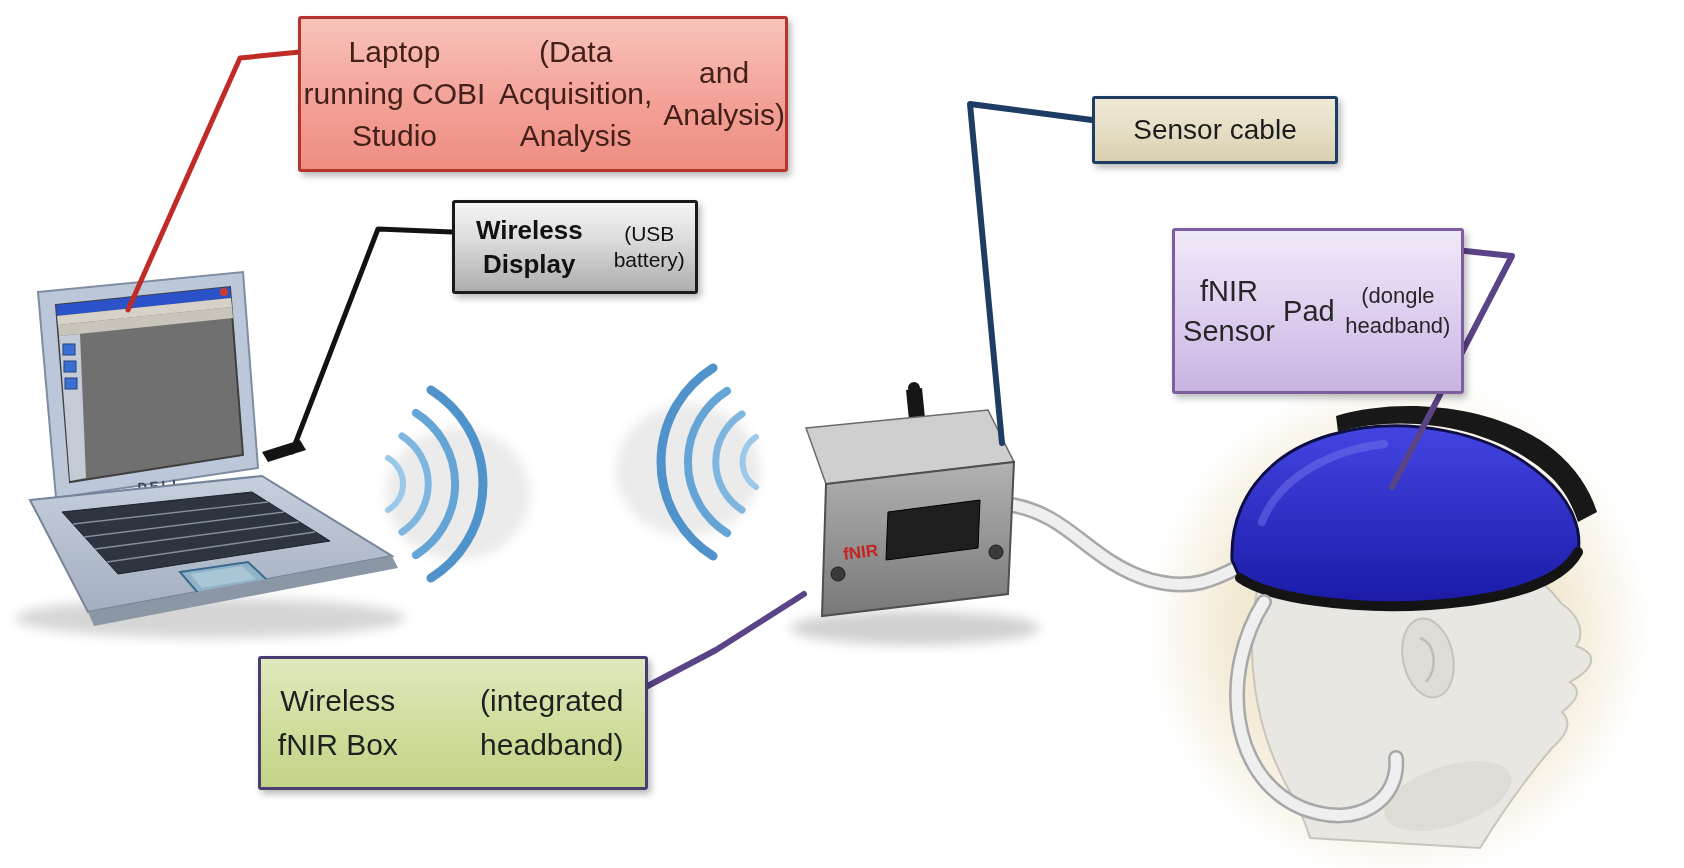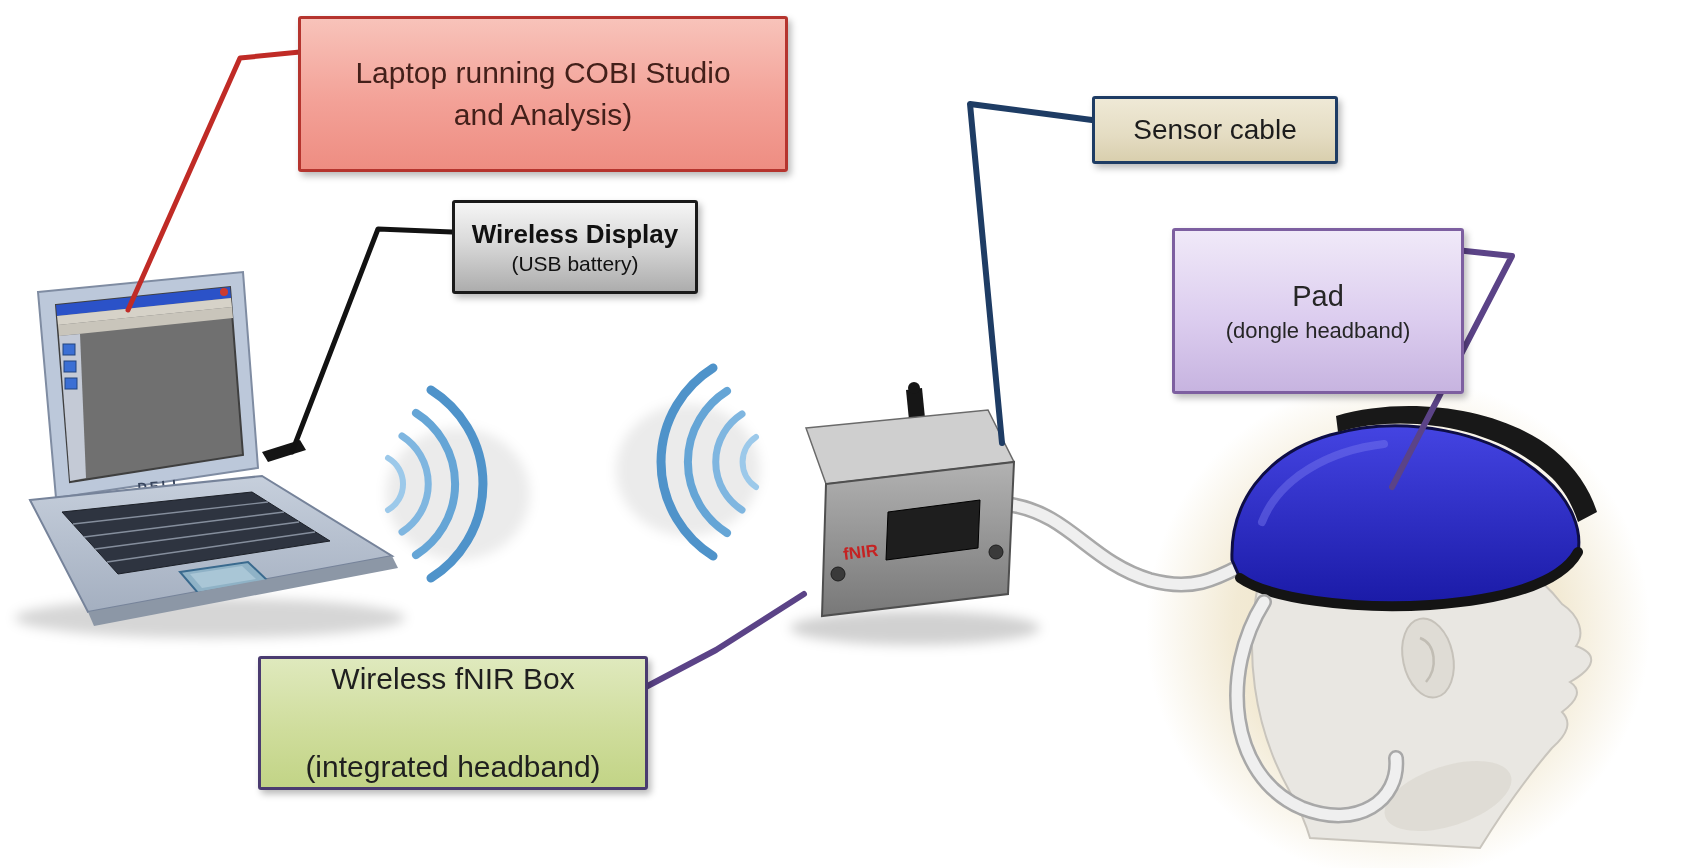--- a/index.html
+++ b/index.html
@@ -2,21 +2,21 @@
 <html><head>
 <meta charset="utf-8">
 <style>
   html,body{margin:0;padding:0;background:#ffffff;}
   .canvas{
     position:relative;width:1684px;height:868px;background:#ffffff;
     overflow:hidden;font-family:"Liberation Sans", sans-serif;
   }
   svg.layer{position:absolute;left:0;top:0;}
   .label-box{
-    position:absolute;display:flex;flex-direction:column;align-items:center;
+    position:absolute;display:flex;flex-direction:row;align-items:center;
     justify-content:center;text-align:center;border-radius:3px;
     box-shadow:3px 4px 7px rgba(0,0,0,.28);
   }
   .label-laptop{
     left:298px;top:16px;width:484px;height:150px;
     background:linear-gradient(180deg,#f8c3ba 0%,#f3a197 55%,#ee8d82 100%);
     border:3px solid #b5342e;color:#43201a;font-size:30px;line-height:42px;font-weight:500;
   }
   .label-receiver{
     left:452px;top:200px;width:240px;height:88px;
@@ -190,33 +190,35 @@
 
     <polyline points="300,52 240,58 128,310" fill="none" stroke="#c02b26" stroke-width="5" stroke-linecap="round" stroke-linejoin="round"></polyline>
     <polyline points="452,232 378,229 292,452" fill="none" stroke="#121212" stroke-width="5" stroke-linecap="round" stroke-linejoin="round"></polyline>
     <polyline points="1092,120 970,104 1002,443" fill="none" stroke="#1e3c64" stroke-width="6" stroke-linecap="round" stroke-linejoin="round"></polyline>
     <polyline points="1456,250 1512,256 1392,487" fill="none" stroke="#5b4387" stroke-width="6" stroke-linecap="round" stroke-linejoin="round"></polyline>
     <polyline points="640,690 716,650 804,594" fill="none" stroke="#5b4387" stroke-width="6" stroke-linecap="round" stroke-linejoin="round"></polyline>
   </svg>
 
   <div class="label-box label-laptop">
     <span>Laptop running COBI Studio</span>
+    <span>(Data Acquisition, Analysis</span>
     <span>and Analysis)</span>
   </div>
 
   <div class="label-box label-receiver">
     <span class="t1">Wireless Display</span>
     <span class="t2">(USB battery)</span>
   </div>
 
   <div class="label-box label-cable">
     <span>Sensor cable</span>
   </div>
 
   <div class="label-box label-pad">
+    <span class="t1">fNIR Sensor</span>
     <span class="t1">Pad</span>
     <span class="t2">(dongle headband)</span>
   </div>
 
   <div class="label-box label-fnirbox">
     <span>Wireless fNIR Box</span>
     <span>(integrated headband)</span>
   </div>
 
 </div>

